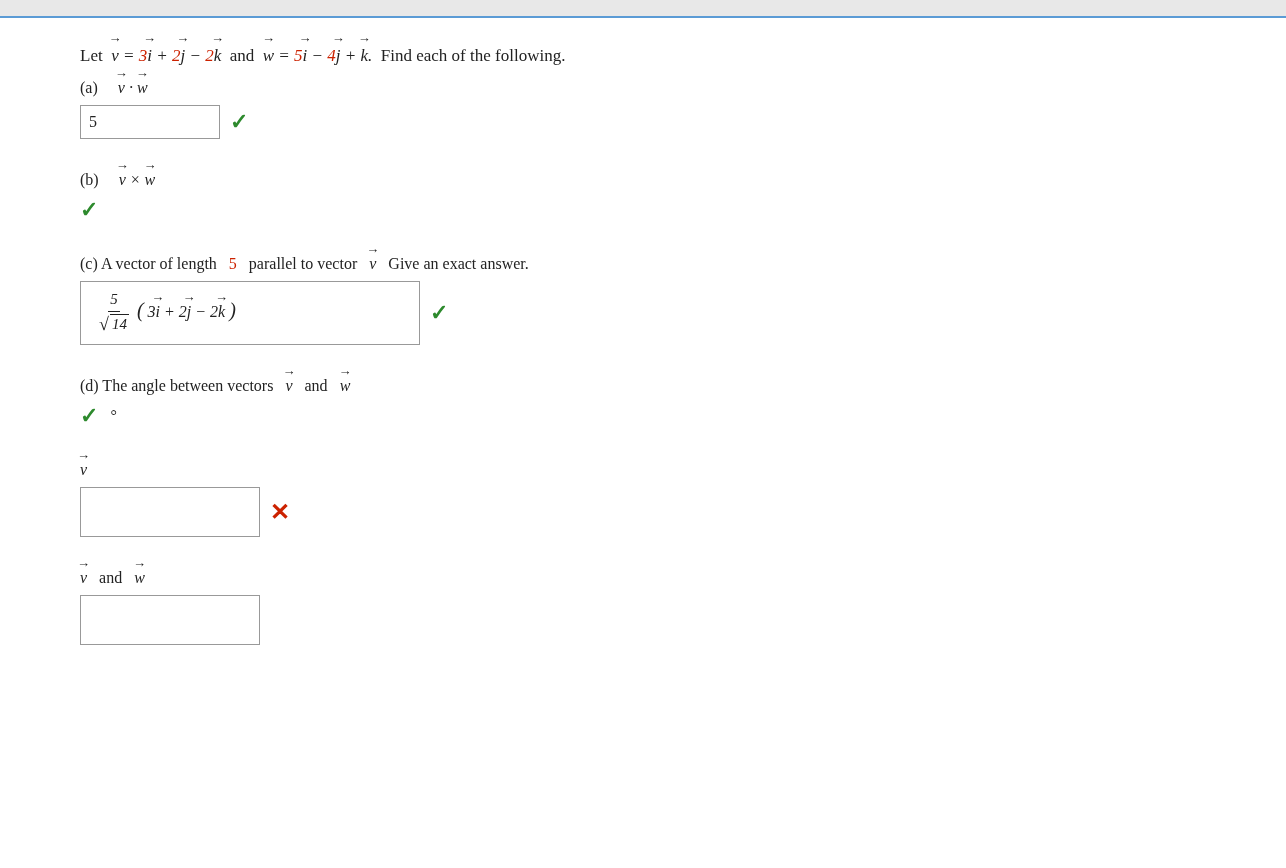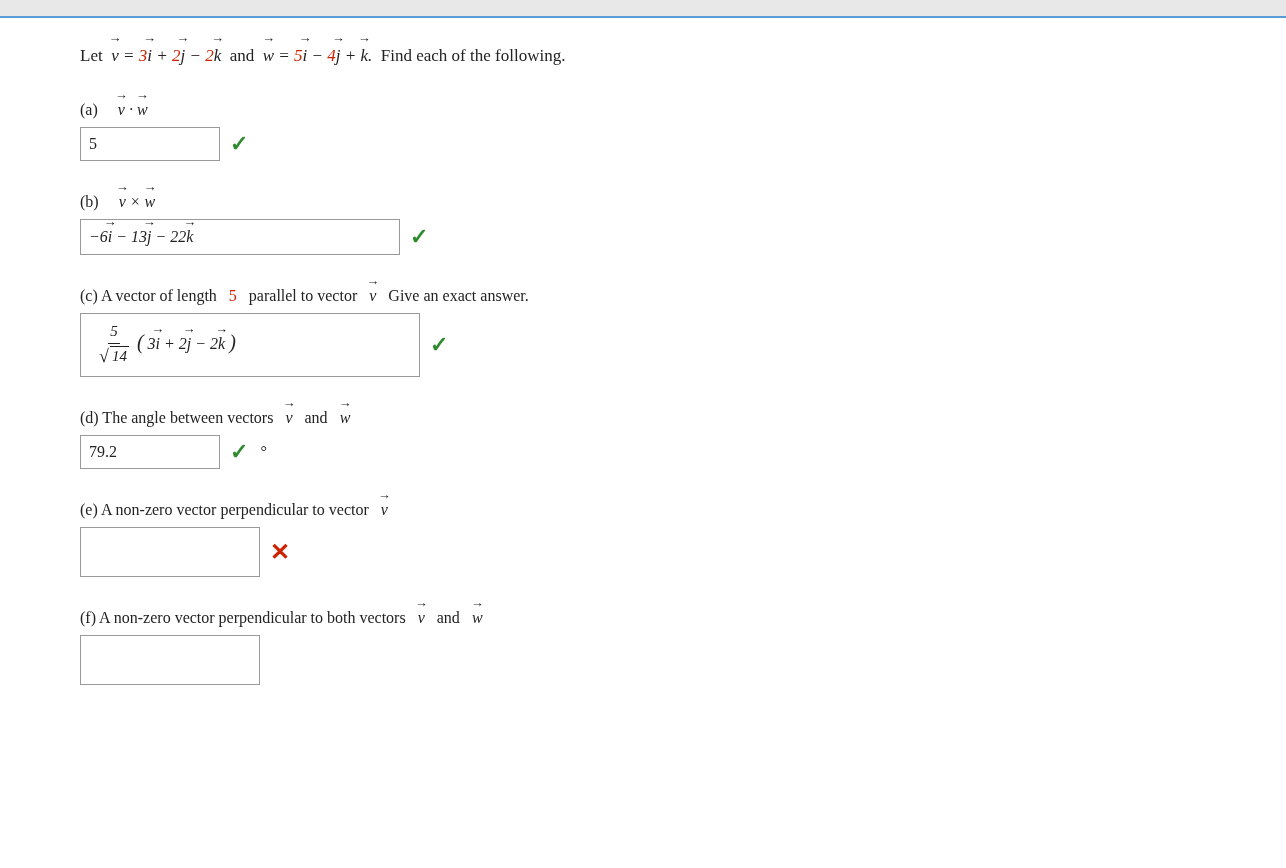--- a/index.html
+++ b/index.html
@@ -13,21 +13,21 @@
       height: 18px;
       background: #e8e8e8;
       border-bottom: 2px solid #5b9bd5;
     }
     .content {
       padding: 24px 40px 40px 80px;
       max-width: 1286px;
     }
     .problem-statement {
       font-size: 17px;
-      margin-bottom: 32px;
+      margin-bottom: 10px;
       line-height: 1.6;
     }
     .red { color: #cc2200; }
     .part {
       margin-bottom: 32px;
     }
     .part-label {
       font-size: 16px;
       margin-bottom: 8px;
       display: flex;
@@ -170,25 +170,20 @@
 
   <div class="part">
     <div class="part-label">
       <span>(b)</span>
       &nbsp;
       <span class="math-inline">
         <span class="vec">v</span>&nbsp;×&nbsp;<span class="vec">w</span>
       </span>
     </div>
     <div class="answer-row">
-      <div class="answer-box wide">
-        <span class="math-inline">
-          −6<span class="vec">i</span>&nbsp;−&nbsp;13<span class="vec">j</span>&nbsp;−&nbsp;22<span class="vec">k</span>
-        </span>
-      </div>
       <span class="check-green">✓</span>
     </div>
   </div>
 
   <div class="part">
     <div class="part-label">
       <span>(c) A vector of length&nbsp;</span>
       <span class="red">5</span>
       <span>&nbsp;parallel to vector&nbsp;</span>
       <span class="math-inline vec">v</span>
@@ -216,44 +211,39 @@
   </div>
 
   <div class="part">
     <div class="part-label">
       <span>(d) The angle between vectors&nbsp;</span>
       <span class="math-inline vec">v</span>
       <span>&nbsp;and&nbsp;</span>
       <span class="math-inline vec">w</span>
     </div>
     <div class="answer-row">
-      <div class="answer-box small">
-        <span>79.2</span>
-      </div>
       <span class="check-green">✓</span>
       <span class="degree-sym">°</span>
     </div>
   </div>
 
   <div class="part">
     <div class="part-label">
-      <span>(e) A non-zero vector perpendicular to vector&nbsp;</span>
       <span class="math-inline vec">v</span>
     </div>
     <div class="answer-row">
       <div class="answer-box empty-box">
         <span></span>
       </div>
       <span class="cross-red">✕</span>
     </div>
   </div>
 
   <div class="part">
     <div class="part-label">
-      <span>(f) A non-zero vector perpendicular to both vectors&nbsp;</span>
       <span class="math-inline vec">v</span>
       <span>&nbsp;and&nbsp;</span>
       <span class="math-inline vec">w</span>
     </div>
     <div class="answer-row">
       <div class="answer-box empty-box">
         <span></span>
       </div>
     </div>
   </div>

